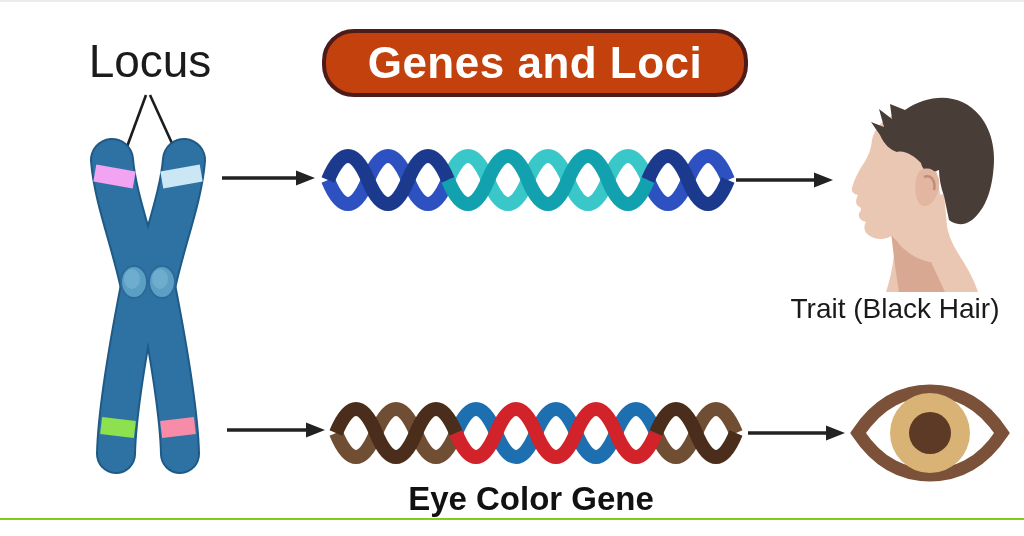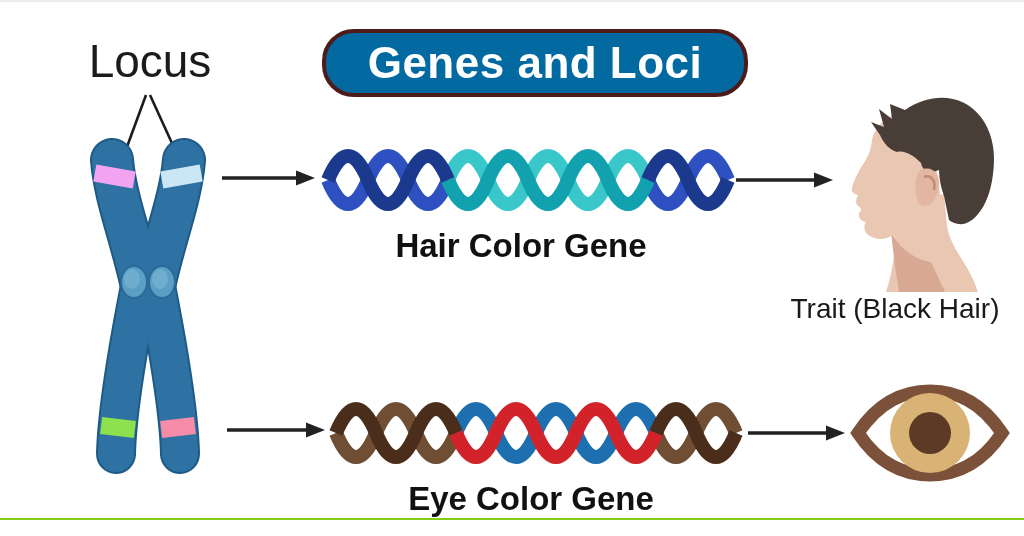--- a/index.html
+++ b/index.html
@@ -6,21 +6,21 @@
   .canvas{
     position:relative;width:1024px;height:520px;background:#ffffff;
     overflow:hidden;border-top:2px solid #ececec;border-bottom:2px solid #84cc16;
     font-family:"Liberation Sans", sans-serif;box-sizing:border-box;
   }
   .art{position:absolute;left:0;top:0;width:1024px;height:536px;}
   .label{position:absolute;color:#161616;text-align:center;line-height:1.1;white-space:nowrap;}
   .locus{left:70px;top:34px;width:160px;font-size:46px;font-weight:400;color:#1b1b1b;}
   .title-box{
     position:absolute;left:322px;top:27px;width:426px;height:68px;
-    background:#0369a1;border:4px solid #4e1b1b;border-radius:32px;
+    background:#c2410c;border:4px solid #4e1b1b;border-radius:32px;
     display:flex;align-items:center;justify-content:center;box-sizing:border-box;
   }
   .title-box span{color:#ffffff;font-weight:700;font-size:44px;letter-spacing:0.5px;}
   .gene-label{font-size:33px;font-weight:700;color:#111111;}
   .gene-label.hair{left:361px;top:226px;width:320px;}
   .gene-label.eye{left:371px;top:479px;width:320px;}
   .trait-label{font-size:28px;font-weight:400;color:#1a1a1a;}
   .trait-label.hair{left:765px;top:292px;width:260px;}
   .trait-label.eye{left:762px;top:485px;width:260px;}
 </style>
@@ -151,17 +151,16 @@
       <circle cx="930" cy="431" r="21" fill="#5d3a25"></circle>
     </g>
   </svg>
 
   <div class="label locus">Locus</div>
 
   <div class="title-box">
     <span>Genes and Loci</span>
   </div>
 
-  <div class="label gene-label hair">Hair Color Gene</div>
   <div class="label trait-label hair">Trait (Black Hair)</div>
 
   <div class="label gene-label eye">Eye Color Gene</div>
 </div>
 
 </body></html>

